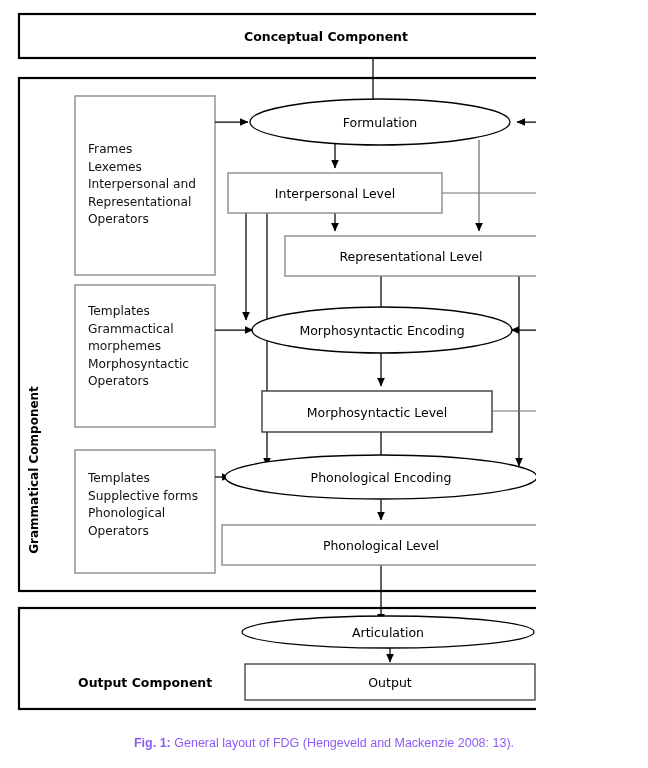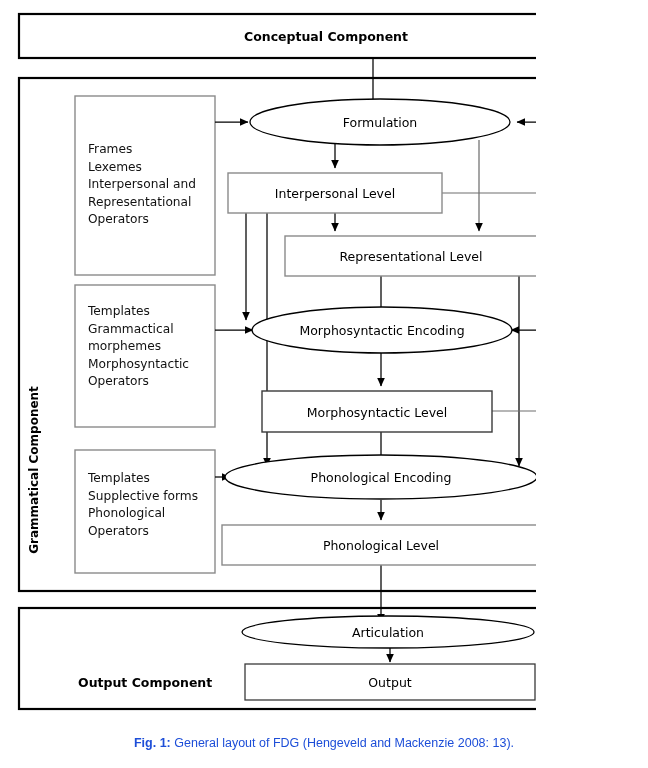--- a/index.html
+++ b/index.html
@@ -1,20 +1,20 @@
 <!DOCTYPE html>
 <html><head>
 <meta charset="utf-8">
 <style>
   html,body{margin:0;padding:0;background:#ffffff;}
   body{width:648px;height:768px;font-family:"DejaVu Sans",sans-serif;color:#000;}
   #fig{position:relative;width:536px;height:768px;overflow:hidden;}
   svg{display:block;}
   .cap{position:absolute;left:0;top:736px;width:648px;text-align:center;
-       font-family:"Liberation Sans",sans-serif;font-size:12.5px;color:#1d4ed8;}
+       font-family:"Liberation Sans",sans-serif;font-size:12.5px;color:#8b5cf6;}
   .cap b{font-weight:bold;}
 </style>
 </head>
 <body>
 
 <div id="fig">
 
 <svg width="648" height="736" viewBox="0 0 648 736" font-family="DejaVu Sans, sans-serif">
 
   <defs>

